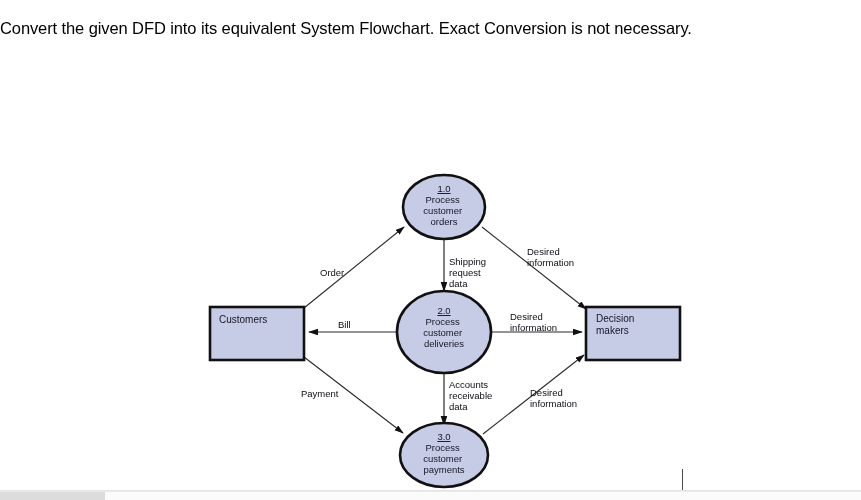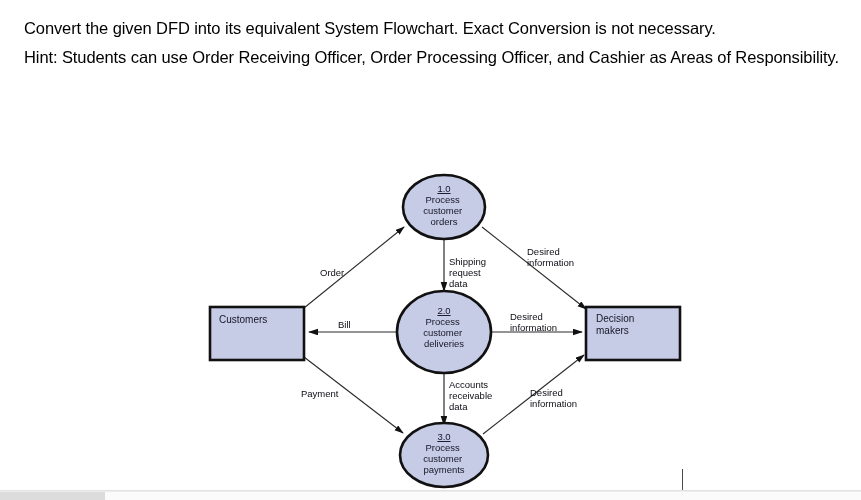--- a/index.html
+++ b/index.html
@@ -13,21 +13,21 @@
     height: 500px;
     position: relative;
     overflow: hidden;
     font-family: "Liberation Sans", sans-serif;
     color: #000000;
   }
 
   
   #question-block {
     position: absolute;
-    left: 24px;
+    left: 0;
     top: 14px;
     width: 835px;
   }
   #question-block p {
     margin: 0;
     font-size: 16.5px;
     line-height: 29px;
     color: #000000;
     font-family: "Liberation Sans", sans-serif;
     letter-spacing: -0.1px;
@@ -101,21 +101,20 @@
     width: 105px;
     height: 8px;
     background: #dcdcdc;
   }
 </style>
 </head>
 <body>
 
 <div id="question-block">
   <p>Convert the given DFD into its equivalent System Flowchart. Exact Conversion is not necessary.</p>
-  <p>Hint: Students can use Order Receiving Officer, Order Processing Officer, and Cashier as Areas of Responsibility.</p>
 </div>
 
 <div id="dfd-figure">
   <svg id="dfd-svg" width="510" height="325" viewBox="0 0 510 325" xmlns="http://www.w3.org/2000/svg">
 
     <defs>
       <marker id="arrowOpen" markerWidth="10" markerHeight="10" refX="8.4" refY="3" orient="auto" markerUnits="strokeWidth">
         <path d="M0,0 L9,3 L0,6 L2.2,3 z" fill="#1a1a1a"></path>
       </marker>
       <marker id="arrowSolid" markerWidth="9" markerHeight="9" refX="7.6" refY="2.8" orient="auto" markerUnits="strokeWidth">

